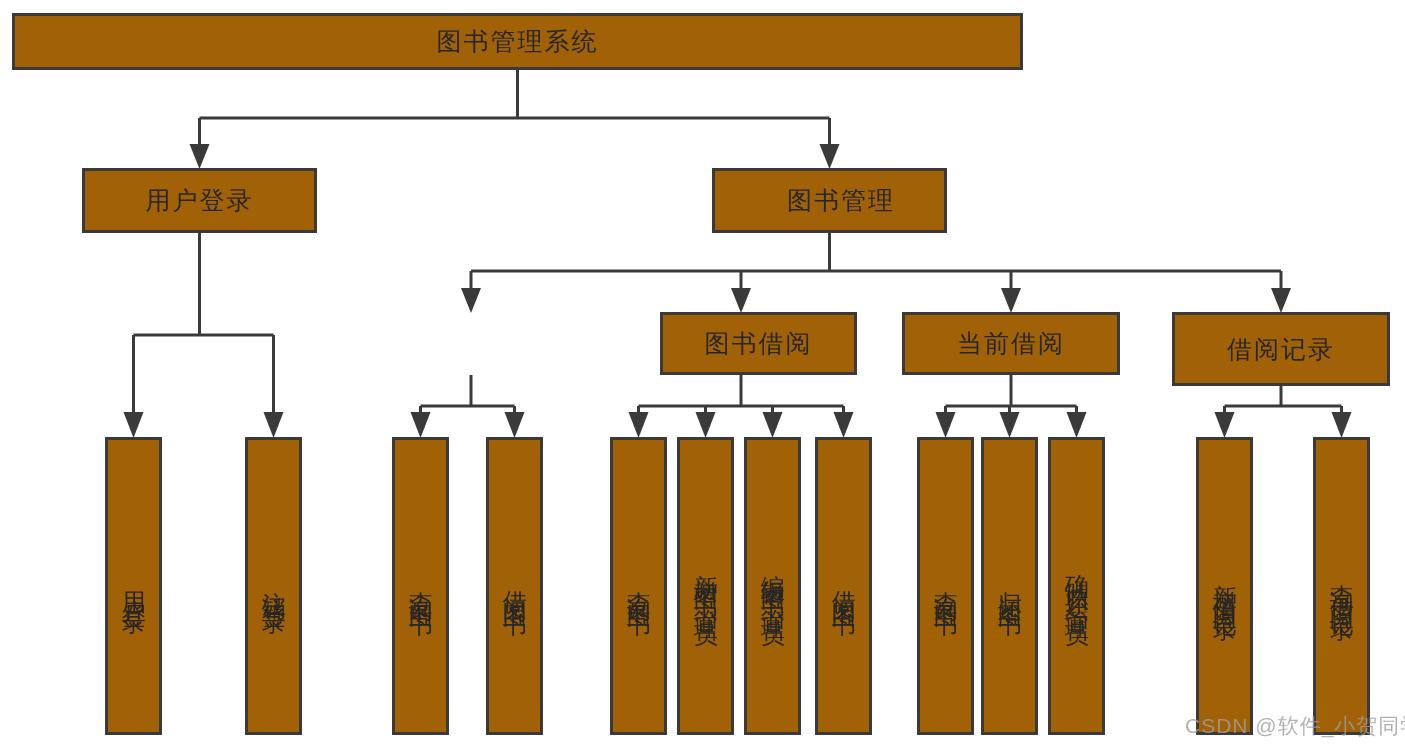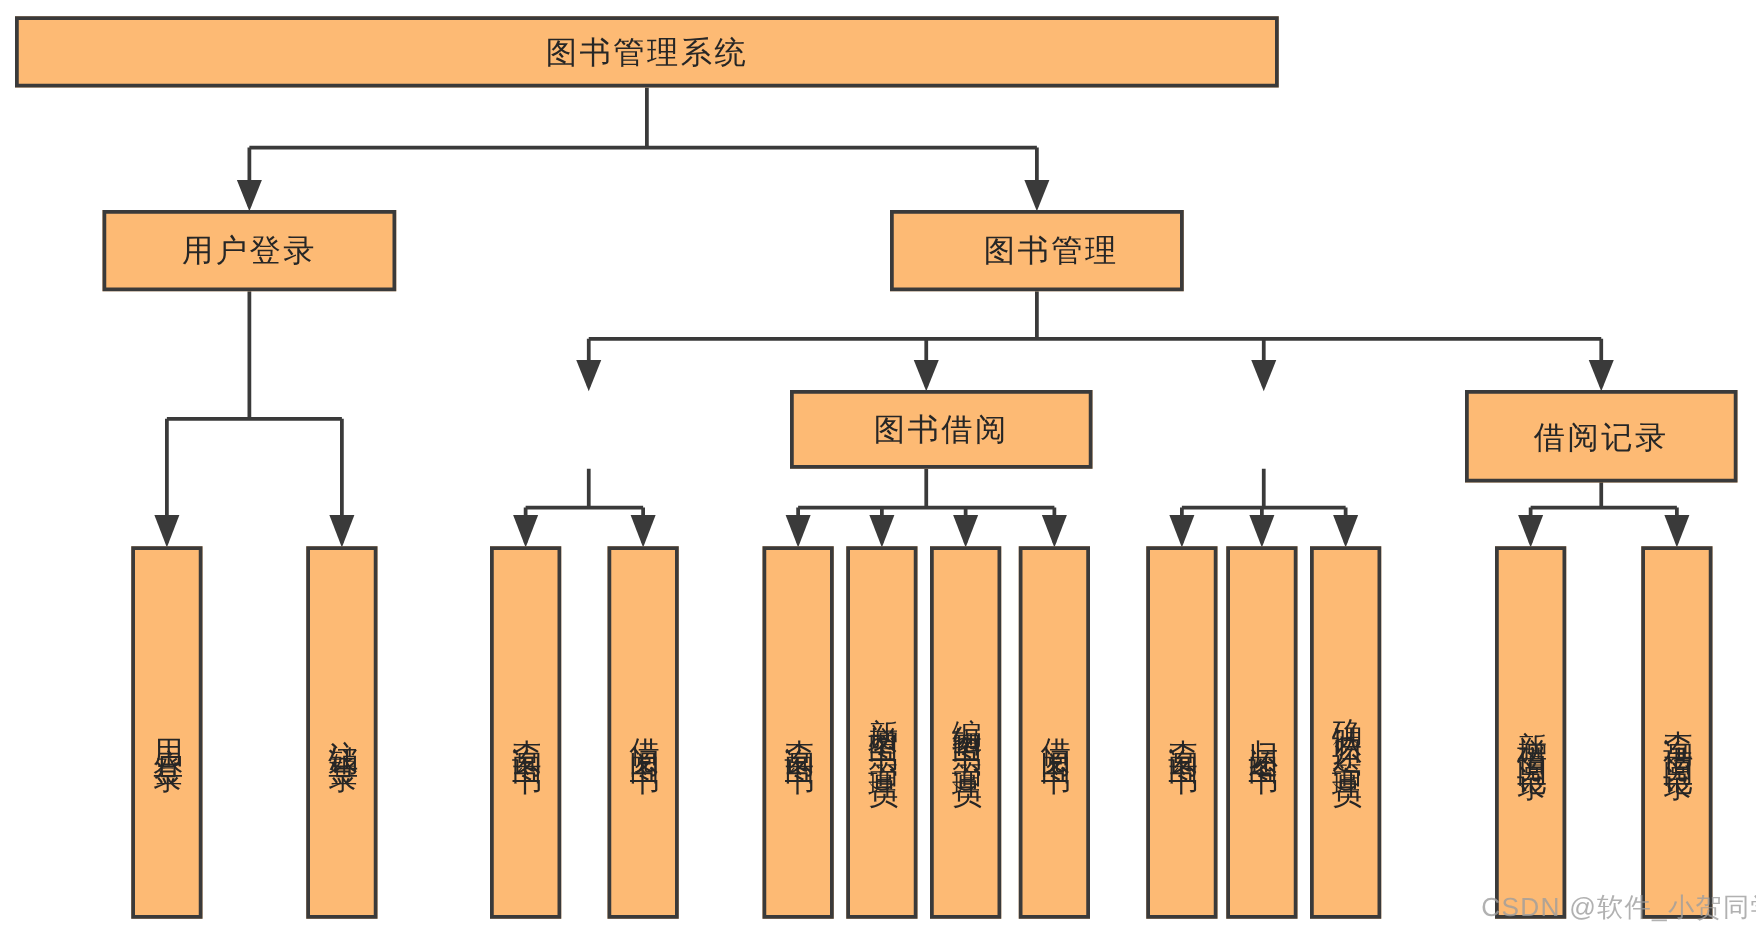--- a/index.html
+++ b/index.html
@@ -9,21 +9,21 @@
     width:1405px; height:747px;
     background:#ffffff;
     font-family:"Liberation Sans", sans-serif;
     overflow:hidden;
   }
   .connectors { position:absolute; left:0; top:0; width:1405px; height:747px; }
   .connectors path { stroke:#3a3a3a; stroke-width:3; fill:none; }
   .connectors polygon { fill:#3a3a3a; }
   .node {
     position:absolute;
-    background:#fdba74;
+    background:#a16207;
     border:3px solid #3a3a3a;
     display:flex; align-items:center; justify-content:center;
     color:#262626;
   }
   .h-node { font-size:25px; letter-spacing:2px; white-space:nowrap; }
   .leaf > span {
     display:block;
     writing-mode:vertical-rl;
     text-orientation:mixed;
     font-size:24px;
@@ -86,22 +86,25 @@
     <span>图书管理系统</span>
   </div>
 
   <div class="node h-node" style="left:82px; top:168px; width:235px; height:65px;">
     <span>用户登录</span>
   </div>
   <div class="node h-node" style="left:712px; top:168px; width:235px; height:65px;padding-left:23px;">
     <span>图书管理</span>
   </div>
 
-  <div class="node h-node" style="left:632px; top:312px; width:242px; height:63px;text-align:right;">
+  <div class="node h-node" style="left:660px; top:312px; width:197px; height:63px;text-align:right;">
     <span>图书借阅</span>
+  </div>
+  <div class="node h-node" style="left:902px; top:312px; width:218px; height:63px;">
+    <span>当前借阅</span>
   </div>
   <div class="node h-node" style="left:1172px; top:312px; width:218px; height:74px;">
     <span>借阅记录</span>
   </div>
 
   <div class="node leaf" style="left:105px; top:437px; width:57px; height:298px;">
     <span>用户登录</span>
   </div>
   <div class="node leaf" style="left:245px; top:437px; width:57px; height:298px;">
     <span>注销登录</span>

